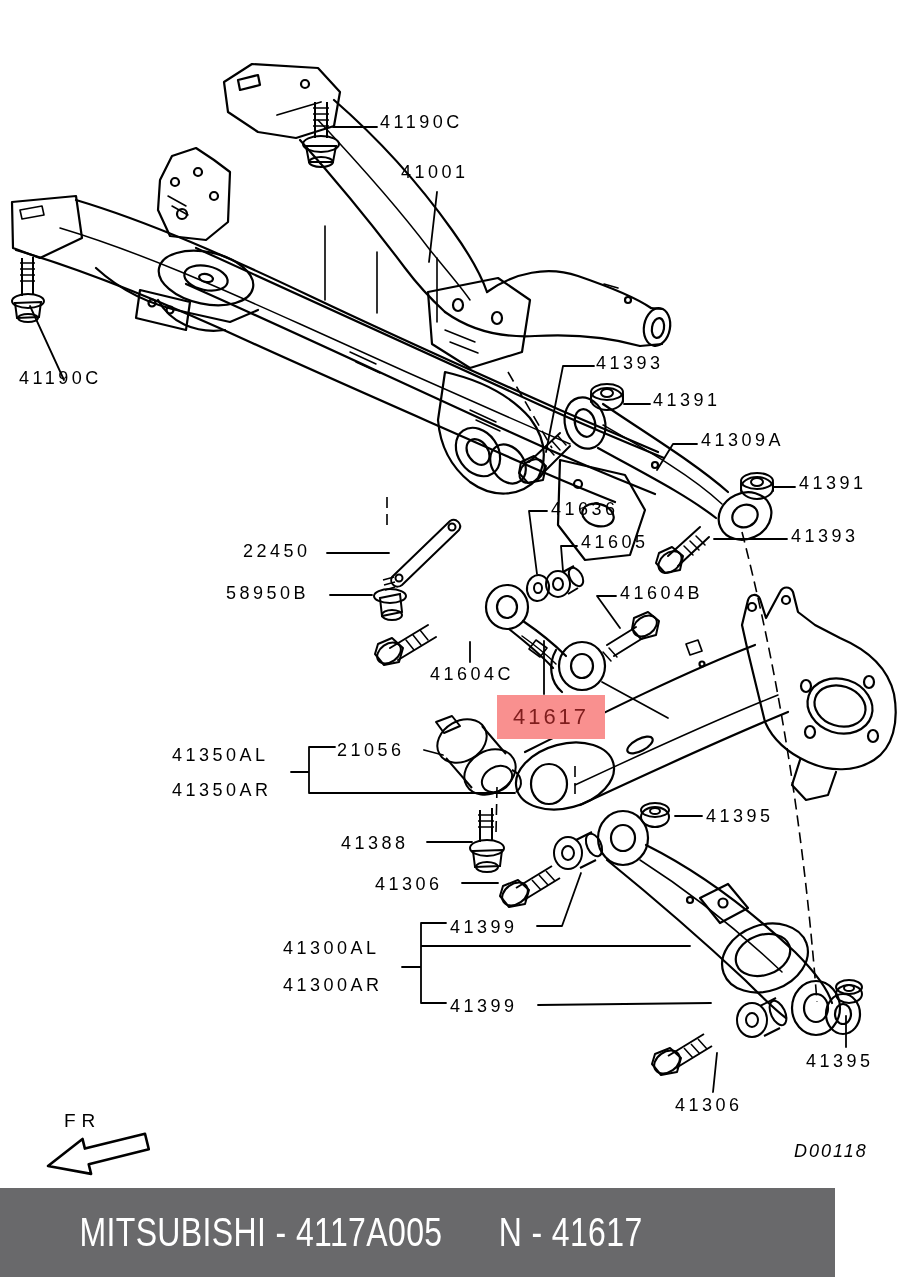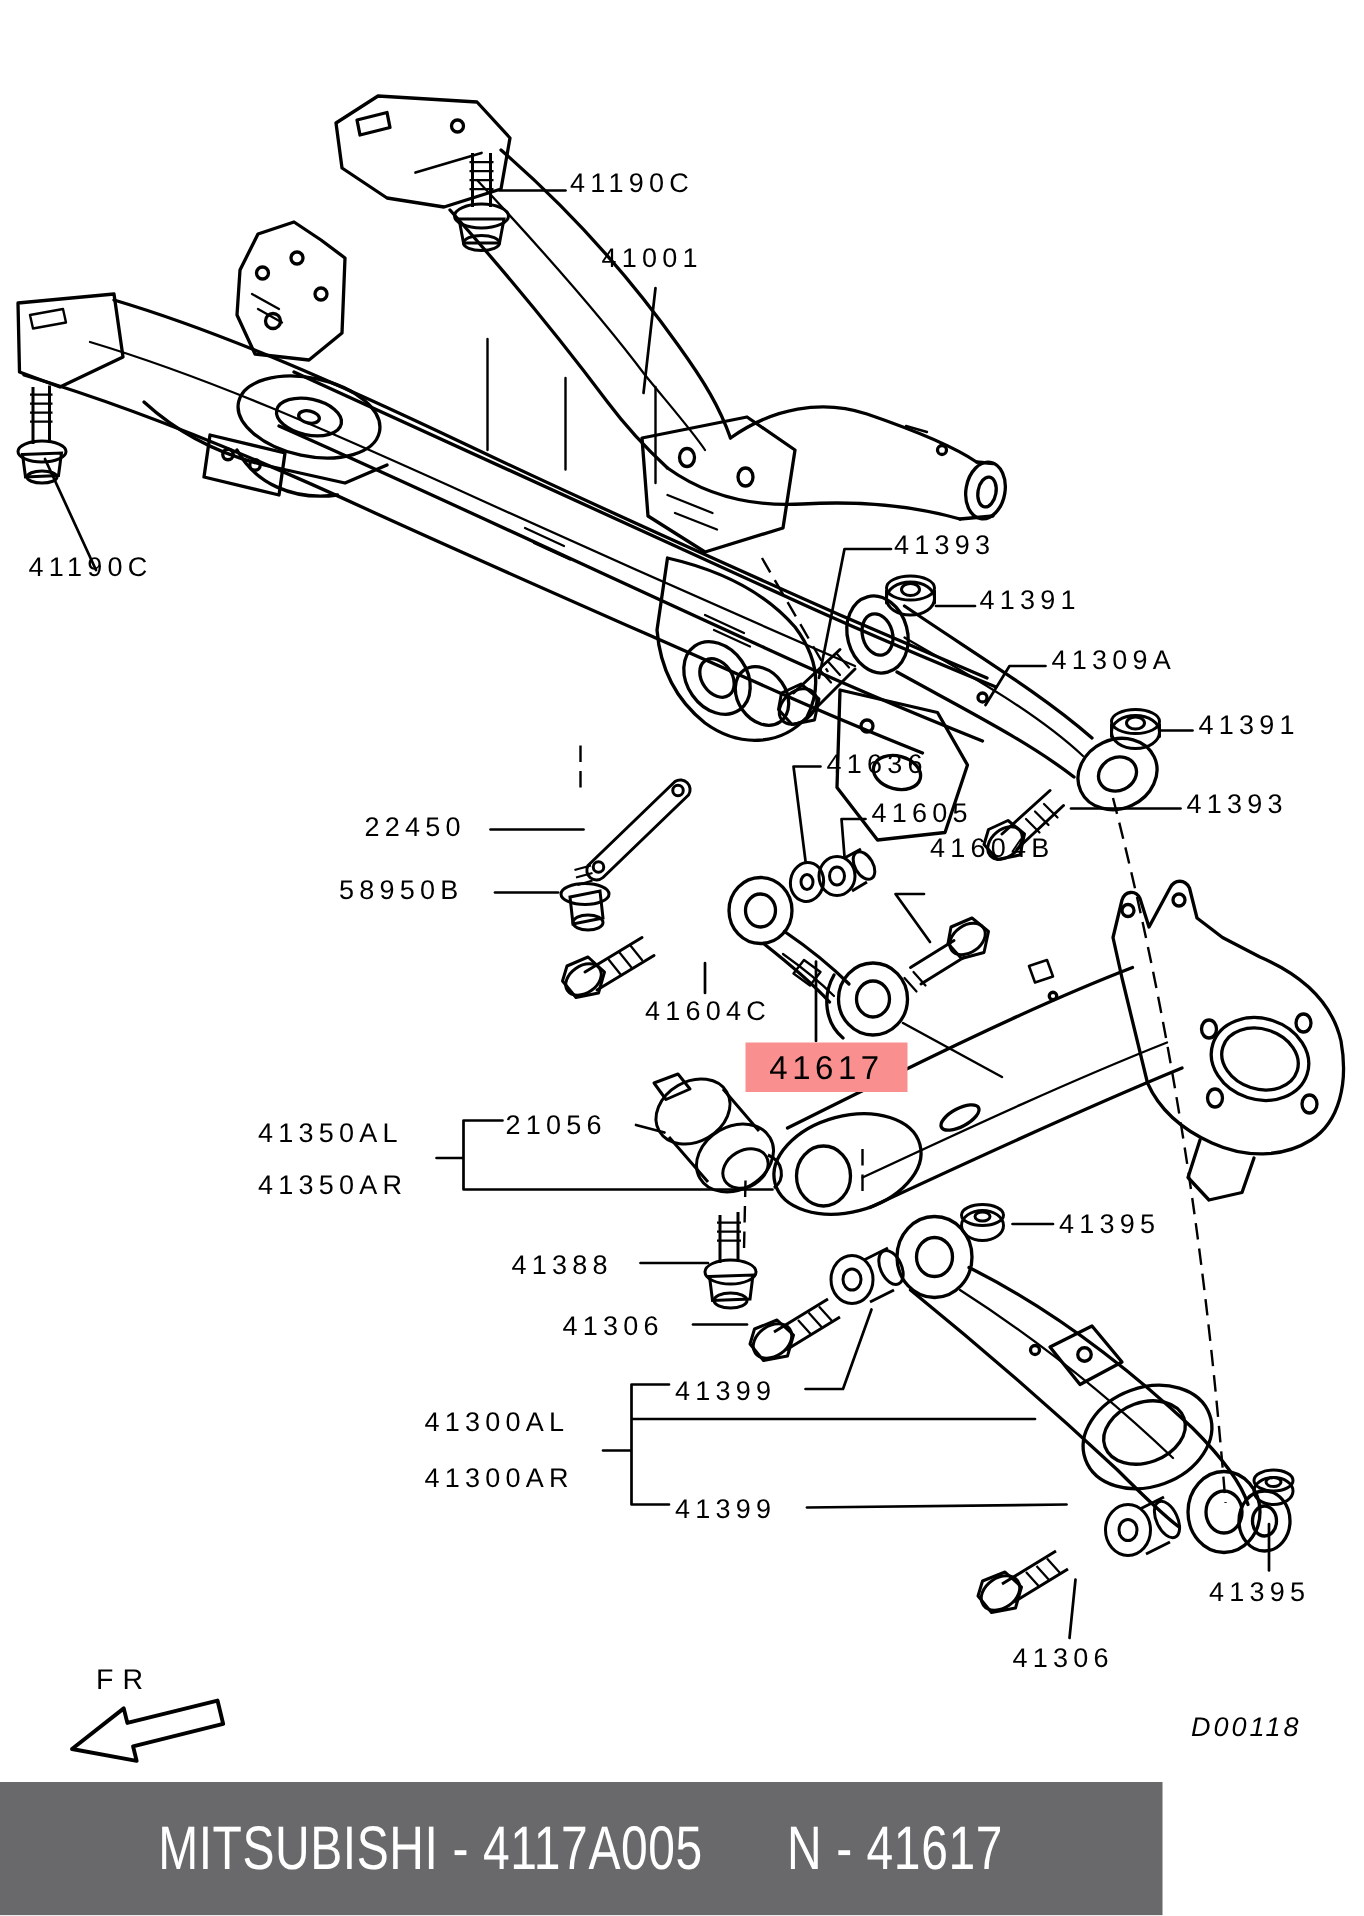--- a/index.html
+++ b/index.html
@@ -7,28 +7,28 @@
     position:relative;width:909px;height:1277px;background:#fff;overflow:hidden;
     font-family:"Liberation Sans",sans-serif;
   }
   #lineart{position:absolute;left:0;top:0;width:909px;height:1277px;}
   .lbl{
     position:absolute;font-size:18px;letter-spacing:3.5px;color:#000;
     white-space:nowrap;line-height:1;font-family:"Liberation Sans",sans-serif;
   }
   .lbl.small{font-size:18px;letter-spacing:2px;font-style:italic;}
   .hl{
-    position:absolute;left:497px;top:695px;width:108px;height:33px;
-    background:#F9908F;color:#000000;display:flex;align-items:center;justify-content:center;
+    position:absolute;left:497px;top:695px;width:108px;height:44px;
+    background:#F9908F;color:#7f1d1d;display:flex;align-items:center;justify-content:center;
     font-size:22px;letter-spacing:3px;font-family:"Liberation Sans",sans-serif;
   }
   .fr{position:absolute;left:64px;top:1110px;font-size:19px;letter-spacing:6px;color:#000;}
   #footerbar{
-    position:absolute;left:0;top:1188px;width:775px;height:89px;background:#69696B;
-    display:flex;align-items:center;justify-content:center;
+    position:absolute;left:0;top:1188px;width:835px;height:89px;background:#69696B;
+    display:flex;align-items:center;
   }
   #footerbar .ftxt{
     display:flex;gap:72px;color:#fff;font-size:41px;letter-spacing:0.5px;
     transform:scaleX(0.78);white-space:nowrap;font-family:"Liberation Sans",sans-serif;
   }
 </style>
 </head>
 <body>
 
 <div id="stage">
@@ -320,21 +320,21 @@
   <div class="lbl" style="left:380px;top:113px">41190C</div>
   <div class="lbl" style="left:401px;top:163px">41001</div>
   <div class="lbl" style="left:19px;top:369px">41190C</div>
   <div class="lbl" style="left:596px;top:354px">41393</div>
   <div class="lbl" style="left:653px;top:391px">41391</div>
   <div class="lbl" style="left:701px;top:431px">41309A</div>
   <div class="lbl" style="left:799px;top:474px">41391</div>
   <div class="lbl" style="left:551px;top:500px">41636</div>
   <div class="lbl" style="left:581px;top:533px">41605</div>
   <div class="lbl" style="left:791px;top:527px">41393</div>
-  <div class="lbl" style="left:620px;top:556px">41604B</div>
+  <div class="lbl" style="left:620px;top:584px">41604B</div>
   <div class="lbl" style="left:243px;top:542px">22450</div>
   <div class="lbl" style="left:226px;top:584px">58950B</div>
   <div class="lbl" style="left:430px;top:665px">41604C</div>
   <div class="lbl" style="left:172px;top:746px">41350AL</div>
   <div class="lbl" style="left:172px;top:781px">41350AR</div>
   <div class="lbl" style="left:337px;top:741px">21056</div>
   <div class="lbl" style="left:341px;top:834px">41388</div>
   <div class="lbl" style="left:375px;top:875px">41306</div>
   <div class="lbl" style="left:450px;top:918px">41399</div>
   <div class="lbl" style="left:283px;top:939px">41300AL</div>

